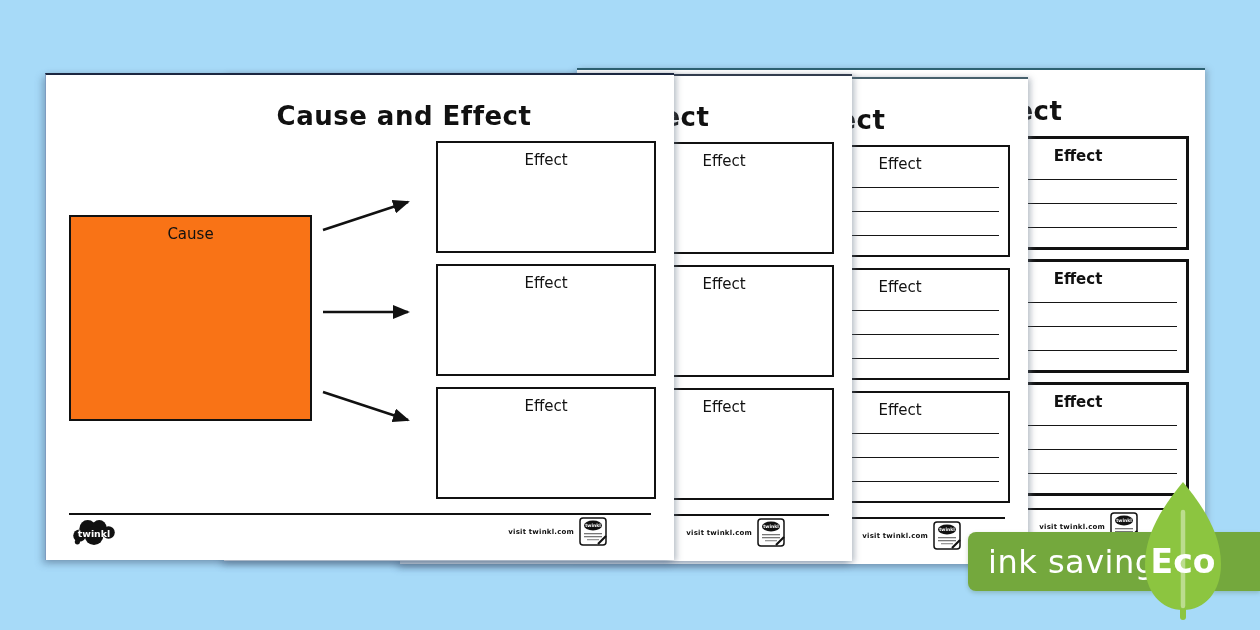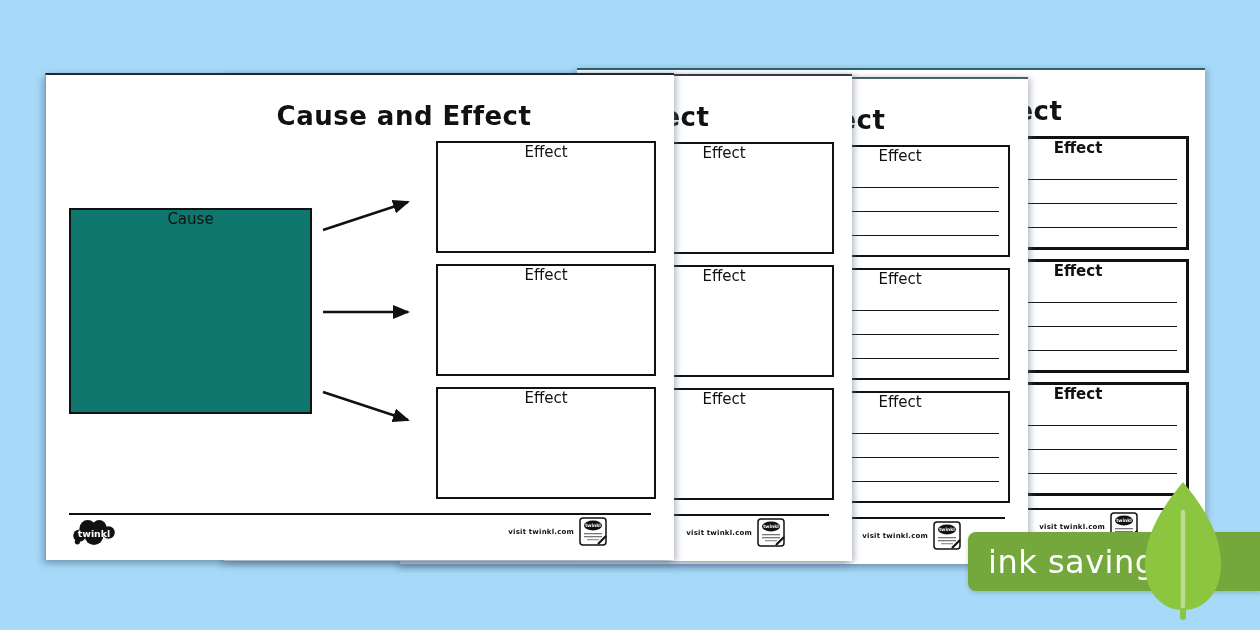--- a/index.html
+++ b/index.html
@@ -16,25 +16,25 @@
   }
   .p4{left:577px;top:68px;z-index:1;border-top:2px solid #2c6172;}
   .p3{left:400px;top:77px;z-index:2;border-top:2px solid #46606c;}
   .p2{left:224px;top:74px;z-index:3;border-top:2px solid #323c4e;}
   .p1{left:45px;top:73px;z-index:4;border-top:2px solid #1c2740;border-left:1px solid #7e9cc0;}
   .ws-title{
     position:absolute;left:0;top:26px;width:100%;text-align:center;
     font-size:26px;font-weight:bold;letter-spacing:.5px;padding-left:44px;
   }
   .cause-box{
-    position:absolute;left:23px;top:133px;width:239px;height:202px;
-    border:2px solid #111;background:#0f766e;
+    position:absolute;left:23px;top:140px;width:239px;height:202px;
+    border:2px solid #111;background:#f97316;
   }
   .box-label{
-    display:block;text-align:center;font-size:15px;
+    display:block;text-align:center;padding-top:8px;font-size:15px;
   }
   .effect-box{
     position:absolute;left:390px;width:216px;height:108px;
     border:2.5px solid #111;background:#fff;
   }
   .eb1{top:66px;} .eb2{top:189px;} .eb3{top:312px;}
   .p4 .effect-box{border-width:3px;}
   .p4 .box-label{font-weight:bold;}
   .wline{position:absolute;left:0;right:9px;border-bottom:1.6px solid #161616;}
   .wl1{top:40px;} .wl2{top:64px;} .wl3{top:88px;}
@@ -267,13 +267,14 @@
 
 <div class="eco-banner">
   <span class="ink-saving">ink saving</span>
 </div>
 <div class="leaf-wrap">
   <svg viewBox="0 0 84 142" width="84" height="142">
     <rect x="39" y="100" width="6" height="40" rx="3" fill="var(--leaf-green,#8cc540)"></rect>
     <path d="M42,2 C24,24 4,52 4,84 C4,112 20,130 42,130 C64,130 80,112 80,84 C80,52 60,24 42,2 Z" fill="var(--leaf-green,#8cc540)"></path>
     <line x1="42" y1="32" x2="42" y2="126" stroke="var(--leaf-vein,#bcdd8e)" stroke-width="4.5" stroke-linecap="round"></line>
   </svg>
+  <div class="eco-label">Eco</div>
 </div>
 
 </body></html>

